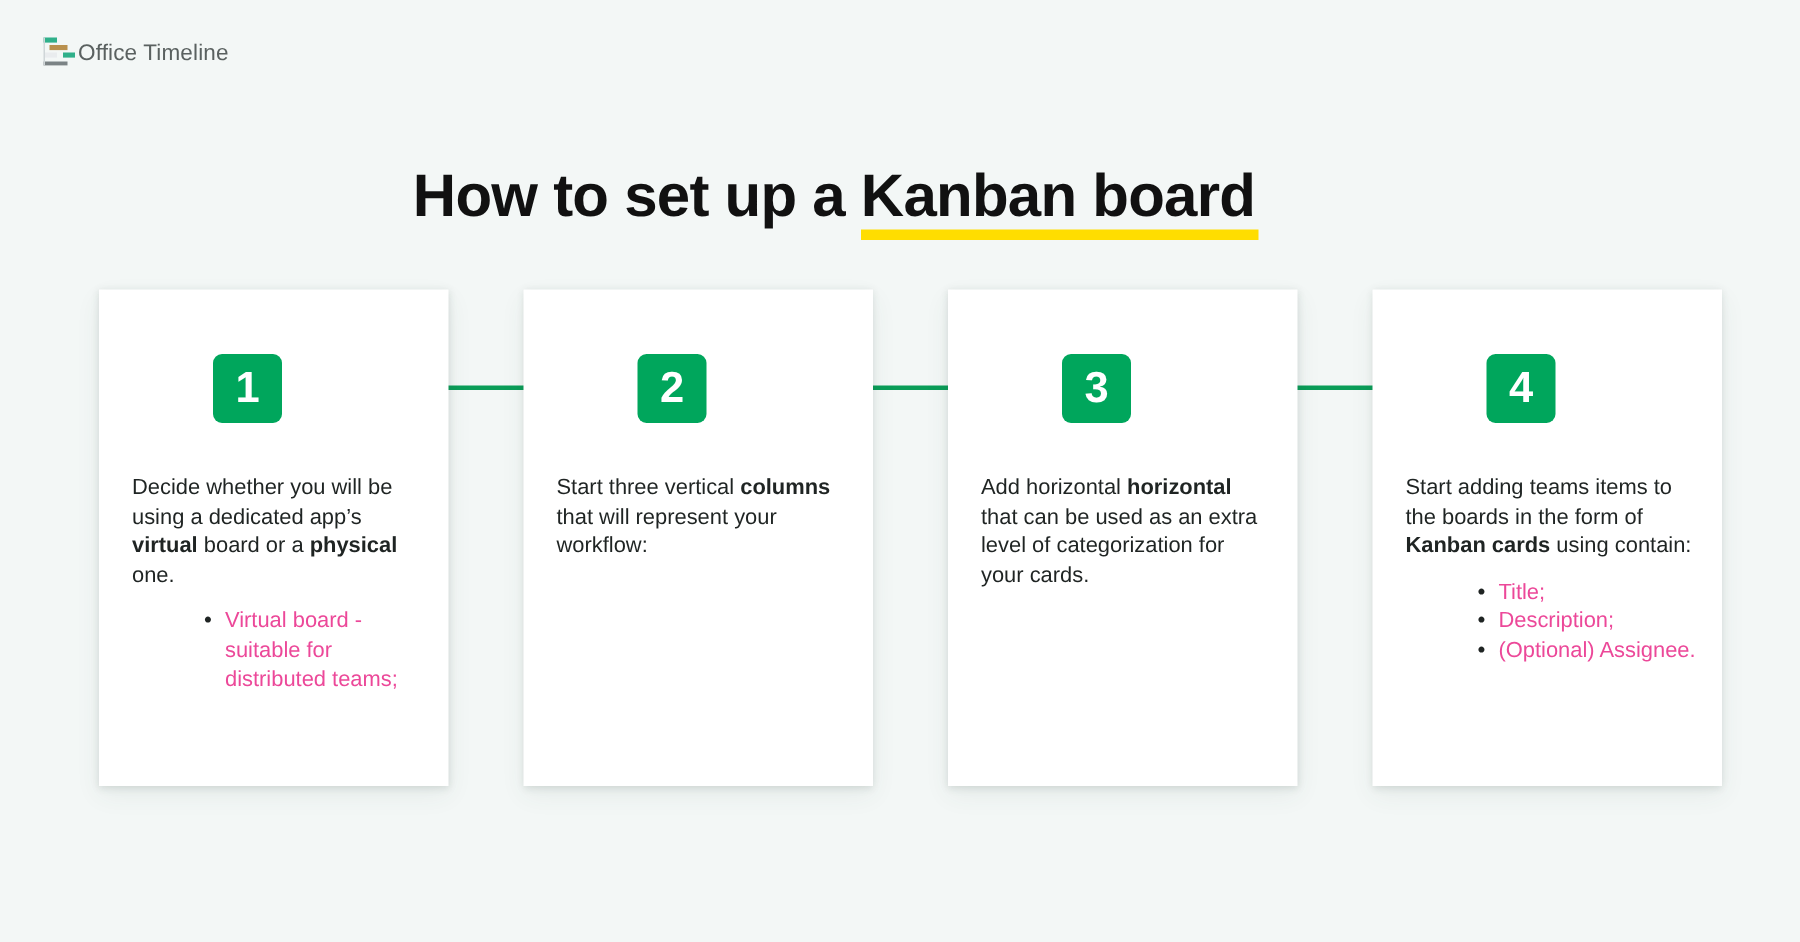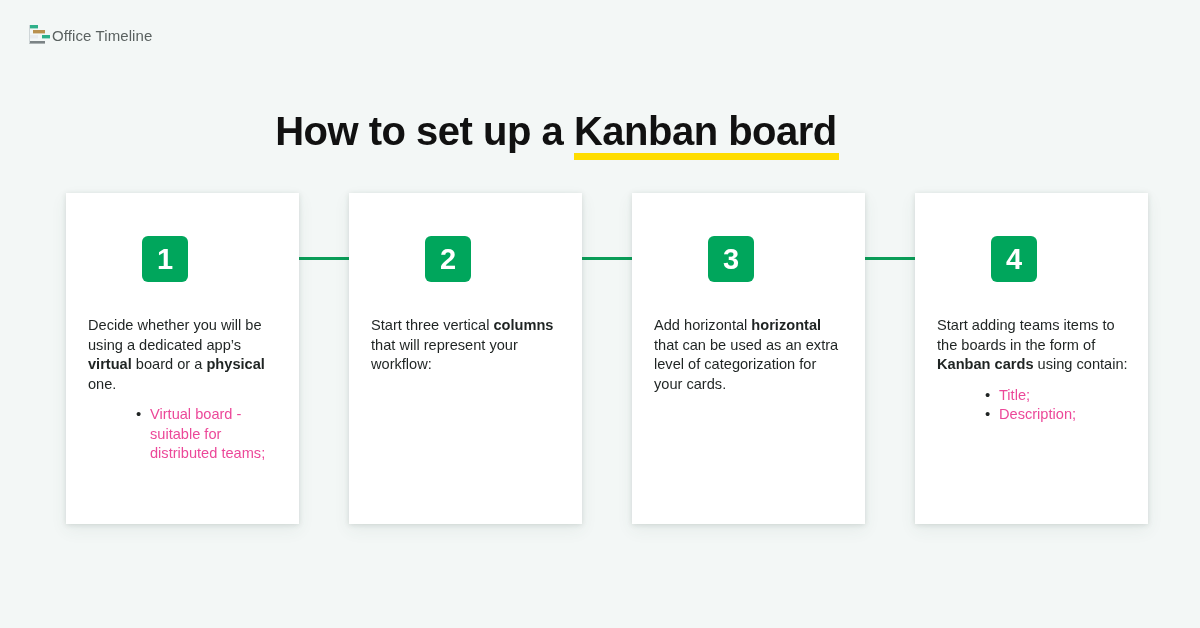--- a/index.html
+++ b/index.html
@@ -198,16 +198,17 @@
     </div>
   </div>
 
   <div class="card c4">
     <div class="badge">4</div>
     <div class="card-body">
       <p class="card-lead"><span>Start adding teams items to the boards in the form of </span><b>Kanban cards</b><span> using contain:</span></p>
       <ul class="card-list">
           <li>Title;</li>
           <li>Description;</li>
+          <li>(Optional) Assignee.</li>
         </ul>
     </div>
   </div>
 </div>
 
 </body></html>

